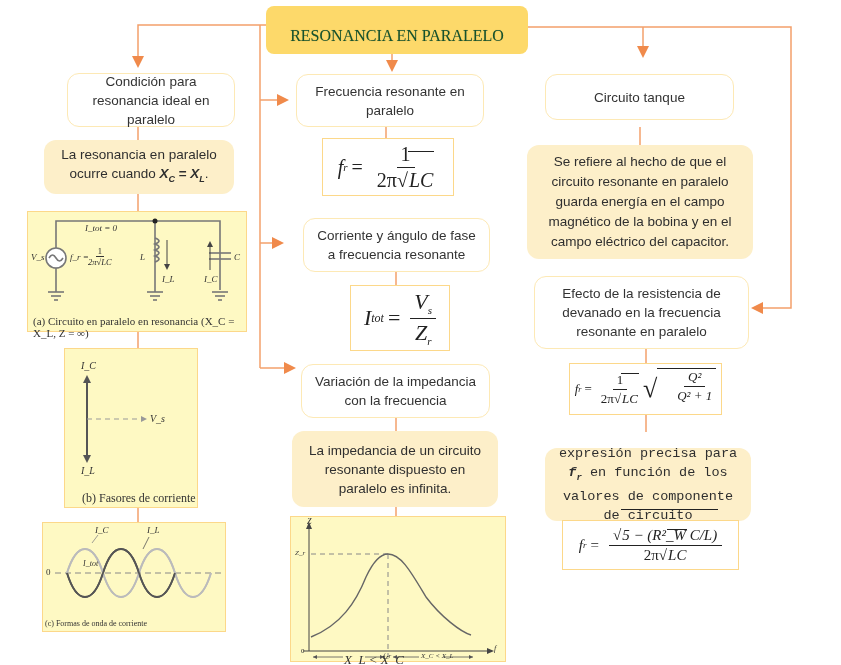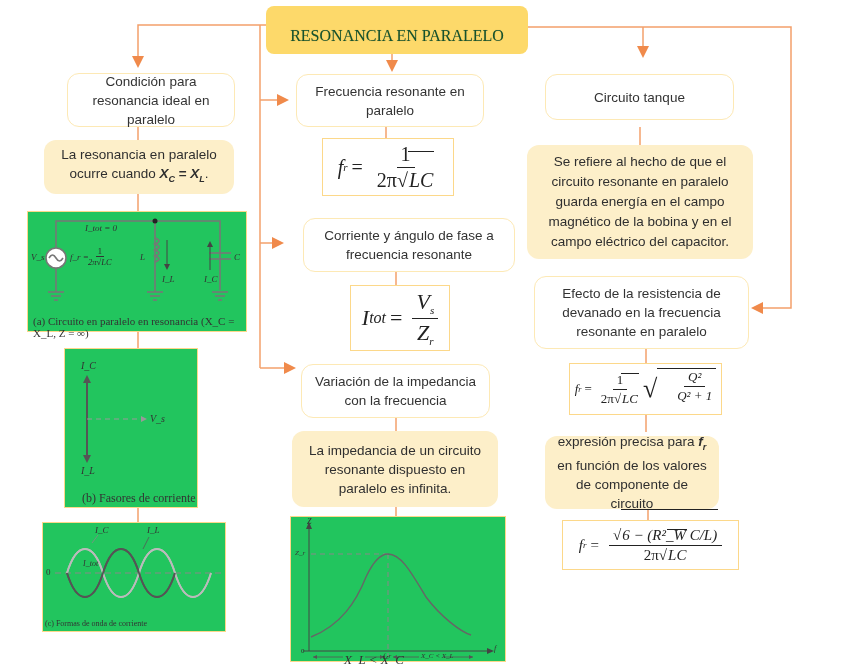--- a/index.html
+++ b/index.html
@@ -23,21 +23,21 @@
     position: absolute; background: #fdefc9; border-radius: 12px;
     display: flex; align-items: center; justify-content: center; text-align: center;
     font-size: 13.5px; line-height: 19px; color: #2f2f2f; padding: 4px 10px;
   }
   .formula {
     position: absolute; background: #fff; border: 1.5px solid #fcd88a;
     display: flex; align-items: center; justify-content: center;
     font-family: "Liberation Serif", serif; color: #222;
   }
   .fig {
-    position: absolute; background: #22c55e; border: 1.5px solid #fcd88a;
+    position: absolute; background: #fef9c3; border: 1.5px solid #fcd88a;
   }
   .frac { display: inline-flex; flex-direction: column; align-items: center; vertical-align: middle; margin-left: 6px; }
   .frac .num { padding: 0 4px 1px; border-bottom: 1.2px solid #222; }
   .frac .den { padding: 1px 4px 0; }
   i { font-style: italic; }
   .sqrt { display: inline-block; }
   .sqrt .rad { border-top: 1.2px solid #222; padding: 17px 1px; }
   .cap { font-family: "Liberation Serif", serif; font-size: 9px; color: #333; position: absolute; }
   .lab { font-family: "Liberation Serif", serif; font-style: italic; color: #333; position: absolute; }
 </style>
@@ -170,26 +170,26 @@
 <div class="formula" style="left:322px;top:138px;width:132px;height:58px;font-size:20px;">
   <i>f</i>
     <sub style="font-size:11px;font-style:italic;">r</sub>
   <span style="margin:0 4px;">=</span>
   <span class="frac">
     <span class="num">1</span>
     <span class="den"><span>2π</span>√<span class="sqrt"><span class="rad"><i>LC</i></span></span></span>
   </span>
 </div>
 
-<div class="node" style="left:303px;top:218px;width:212px;height:54px;">
+<div class="node" style="left:303px;top:218px;width:187px;height:54px;">
   <span>Corriente y ángulo de fase a frecuencia resonante</span>
 </div>
 <div class="formula" style="left:350px;top:285px;width:100px;height:66px;font-size:22px;">
   <i>I</i>
-    <sub style="font-size:16px;font-style:italic;">tot</sub>
+    <sub style="font-size:12px;font-style:italic;">tot</sub>
   <span style="margin:0 4px;">=</span>
   <span class="frac">
     <span class="num"><i>V</i><sub style="font-size:11px;font-style:italic;">s</sub></span>
     <span class="den"><i>Z</i><sub style="font-size:11px;font-style:italic;">r</sub></span>
   </span>
 </div>
 
 <div class="node" style="left:301px;top:364px;width:189px;height:54px;">
   <span>Variación de la impedancia con la frecuencia</span>
 </div>
@@ -244,26 +244,26 @@
   </span>
   <span style="font-size:26px;line-height:1;">√</span>
     <span class="sqrt" style="border-top:1.2px solid #222;margin-top:-6px;">
     <span class="frac" style="margin-left:16px;justify-content:space-between;">
       <span class="num"><i>Q²</i></span>
       <span class="den"><i>Q² + 1</i></span>
     </span>
   </span>
 </div>
 
-<div class="note" style="left:545px;top:436px;width:174px;height:73px;">
+<div class="note" style="left:545px;top:448px;width:206px;height:73px;font-family:Liberation Mono, monospace;">
   <span>
     <span>expresión precisa para </span><b><i>f<sub style="font-size:9px">r</sub></i></b><span> en función de los valores de componente de circuito</span>
   </span>
 </div>
 <div class="formula" style="left:562px;top:520px;width:177px;height:50px;font-size:15px;">
   <i>f</i>
     <sub style="font-size:9px;font-style:italic;">r</sub>
   <span style="margin:0 4px;">=</span>
   <span class="frac">
-    <span class="num">√<span class="sqrt"><span class="rad"><i>6 − (R²_W C/L)</i></span></span></span>
+    <span class="num">√<span class="sqrt"><span class="rad"><i>5 − (R²_W C/L)</i></span></span></span>
     <span class="den"><span>2π</span>√<span class="sqrt"><span class="rad"><i>LC</i></span></span></span>
   </span>
 </div>
 
 </body></html>

